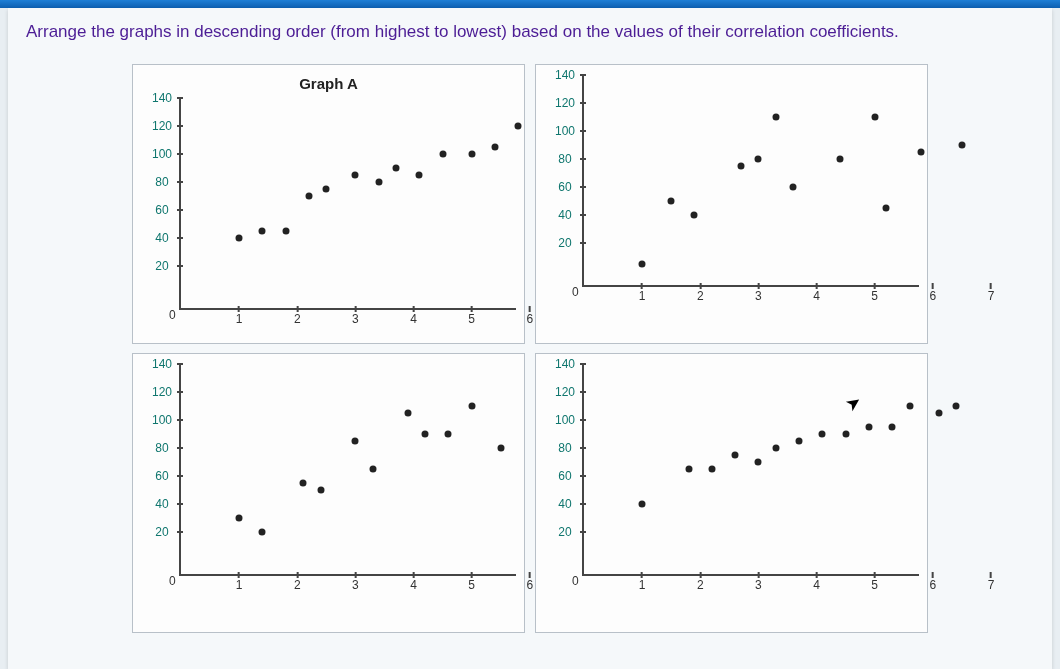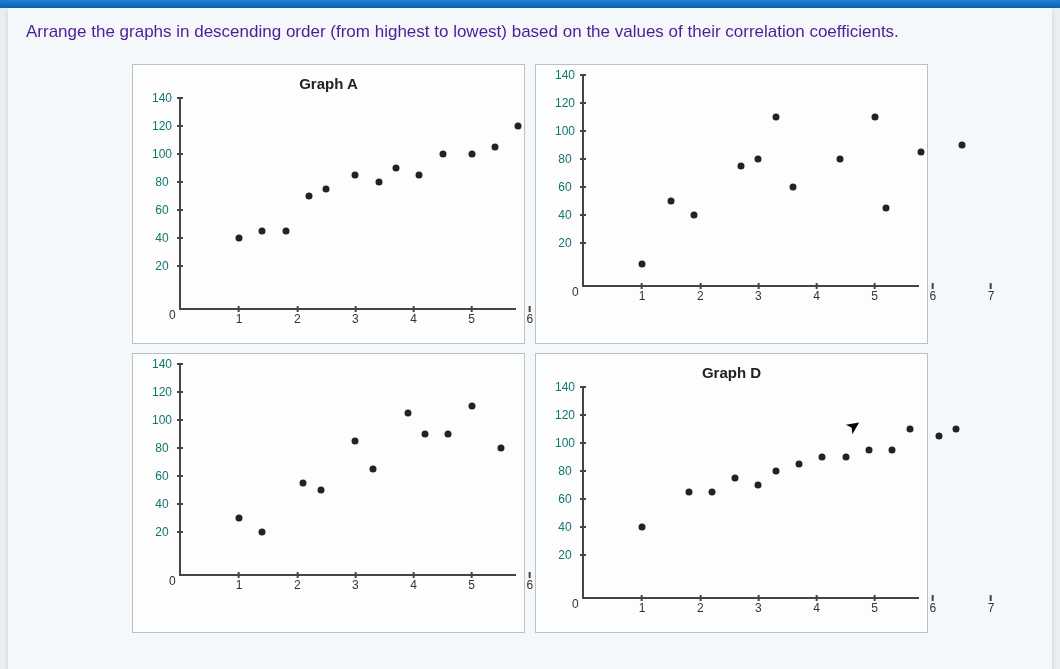--- a/index.html
+++ b/index.html
@@ -220,21 +220,20 @@
           <span class="dot" style="left: 226.757px; bottom: 161px;"></span>
           <span class="dot" style="left: 244.2px; bottom: 140px;"></span>
           <span class="dot" style="left: 267.457px; bottom: 140px;"></span>
           <span class="dot" style="left: 290.714px; bottom: 168px;"></span>
           <span class="dot" style="left: 319.786px; bottom: 126px;"></span>
           <span class="dot" style="left: 360.486px; bottom: 140px;"></span>
         </div>
     </div>
 
     <div class="panel">
-      <div class="ptitle">Graph D</div>
       <div class="plot">
         <span class="origin">0</span>
         <span class="cursor" style="transform: rotate(-35deg);">➤</span>
       <span class="ytick" style="bottom: 28px;">20</span>
           <span class="ytick" style="bottom: 56px;">40</span>
           <span class="ytick" style="bottom: 84px;">60</span>
           <span class="ytick" style="bottom: 112px;">80</span>
           <span class="ytick" style="bottom: 140px;">100</span>
           <span class="ytick" style="bottom: 168px;">120</span>
           <span class="ytick" style="bottom: 196px;">140</span>

